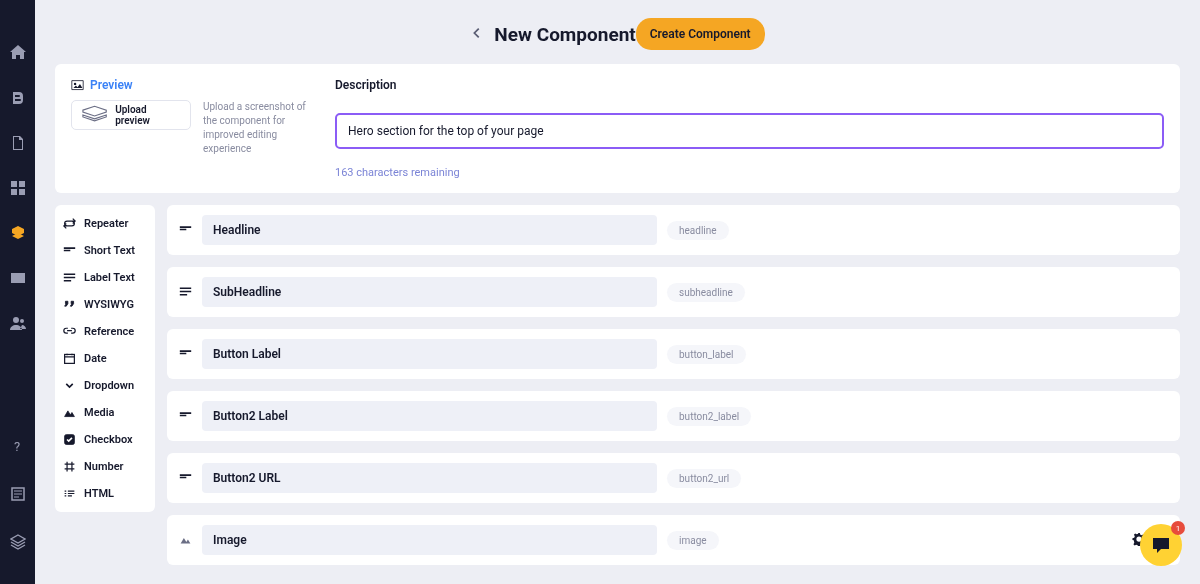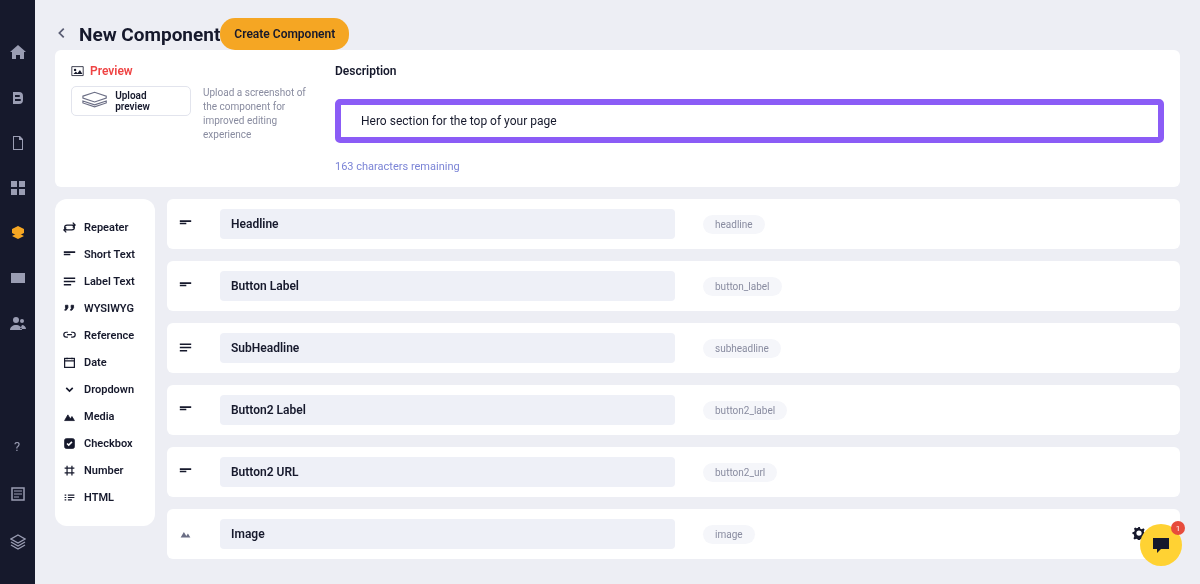--- a/index.html
+++ b/index.html
@@ -3,47 +3,47 @@
 <meta charset="utf-8">
 <style>
 *{margin:0;padding:0;box-sizing:border-box;font-family:-apple-system,BlinkMacSystemFont,"Segoe UI",Roboto,sans-serif}
 body{background:#edeef4;width:1200px;height:584px;overflow:hidden;position:relative}
 .layout{display:flex;height:100%}
 .sidebar{width:35px;background:#16192c;display:flex;flex-direction:column;align-items:center;padding-top:45px;gap:25px}
 .sidebar svg{width:16px;height:16px;fill:#9a9db3;cursor:pointer}
 .sidebar .active svg{fill:#f5a623}
 .sidebar-bottom{margin-top:auto;display:flex;flex-direction:column;align-items:center;gap:28px;padding-bottom:30px}
 .main{flex:1;overflow:auto;padding:18px 20px}
-.header{display:flex;align-items:center;justify-content:flex-start;margin-bottom:0}
+.header{display:flex;align-items:center;justify-content:center;margin-bottom:14px}
 .header-left{display:flex;align-items:center;gap:10px}
 .back svg{width:14px;height:14px;stroke:#5a5d73;fill:none;stroke-width:2}
 .title{font-size:19px;font-weight:700;color:#16192c}
 .create-btn{background:#f5a623;color:#16192c;font-weight:600;font-size:12px;border:none;padding:9px 14px;border-radius:15px;cursor:pointer}
 .card{background:#fff;border-radius:6px;padding:14px 16px;margin-bottom:12px}
 .preview-row{display:flex;gap:14px;align-items:flex-start}
 .preview-col{width:250px}
-.preview-label{display:flex;align-items:center;gap:6px;font-size:12px;font-weight:600;color:#ef4444;margin-bottom:8px}
+.preview-label{display:flex;align-items:center;gap:6px;font-size:12px;font-weight:600;color:#3b82f6;margin-bottom:8px}
 .preview-label svg{width:13px;height:13px;fill:#16192c}
 .upload-box{border:1px solid #e2e4ed;border-radius:5px;width:120px;padding:3px 8px;display:flex;flex-direction:row;align-items:center;gap:6px}
 .upload-box svg{width:30px;height:22px;stroke:#6b6e85;fill:none;stroke-width:1.2}
 .upload-text{font-size:10px;font-weight:600;color:#16192c}
 .preview-inner{display:flex;gap:12px;align-items:flex-start}
 .hint{font-size:10px;color:#898ca0;line-height:1.4;flex:1}
 .desc-col{flex:1}
 .desc-label{font-size:12px;font-weight:600;color:#16192c;margin-bottom:21px}
-.desc-input{width:100%;border:6px solid #8b5cf6;border-radius:5px;padding:9px 20px;font-size:12px;color:#16192c}
+.desc-input{width:100%;border:2px solid #8b5cf6;border-radius:5px;padding:9px 11px;font-size:12px;color:#16192c}
 .chars{font-size:11px;color:#7b84d6;margin-top:17px}
 .content-row{display:flex;gap:12px;align-items:flex-start}
-.types-card{background:#fff;border-radius:12px;padding:15px 0;width:100px;flex-shrink:0}
+.types-card{background:#fff;border-radius:6px;padding:5px 0;width:100px;flex-shrink:0}
 .type-item{display:flex;align-items:center;gap:8px;padding:7px 8px;cursor:pointer;border-radius:4px}
 .type-item svg{width:13px;height:13px;fill:#16192c;stroke:#16192c}
 .type-item span{font-size:11px;font-weight:600;color:#16192c}
 .fields-col{flex:1;display:flex;flex-direction:column;gap:12px}
 .field-card{background:#fff;border-radius:6px;padding:10px 12px}
-.field-row{display:flex;align-items:center;gap:28px}
+.field-row{display:flex;align-items:center;gap:10px}
 .drag-handle svg{width:13px;height:13px;fill:#6b6e85}
 .field-name{background:#eef0f7;border-radius:4px;padding:8px 11px;font-size:12px;font-weight:600;color:#16192c;flex:0 0 455px}
 .field-key{background:#f5f6fa;border-radius:12px;padding:4px 12px;font-size:10px;color:#898ca0}
 .field-actions{margin-left:auto;display:flex;gap:8px}
 .field-actions svg{width:14px;height:14px;cursor:pointer}
 .chat-bubble{position:absolute;bottom:18px;right:18px;width:42px;height:42px;background:#ffd233;border-radius:50%;display:flex;align-items:center;justify-content:center;cursor:pointer}
 .chat-bubble svg{width:20px;height:20px;fill:#16192c}
 .badge{position:absolute;top:-3px;right:-3px;width:14px;height:14px;background:#e74c3c;border-radius:50%;font-size:8px;color:#fff;display:flex;align-items:center;justify-content:center}
 </style>
 </head>
@@ -204,33 +204,33 @@
               <span class="drag-handle"><svg viewBox="0 0 16 16">
                   <path d="M1 5h14M1 8h8" stroke="#16192c" stroke-width="2"></path>
                 </svg></span>
               <div class="field-name">Headline</div>
               <span class="field-key">headline</span>
             </div>
           </div>
           <div class="field-card">
             <div class="field-row">
               <span class="drag-handle"><svg viewBox="0 0 16 16">
+                  <path d="M1 4h14M1 8h14M1 12h9" stroke="#16192c" stroke-width="2"></path>
+                </svg></span>
+              <div class="field-name">SubHeadline</div>
+              <span class="field-key">subheadline</span>
+            </div>
+          </div>
+          <div class="field-card">
+            <div class="field-row">
+              <span class="drag-handle"><svg viewBox="0 0 16 16">
                   <path d="M1 5h14M1 8h8" stroke="#16192c" stroke-width="2"></path>
                 </svg></span>
               <div class="field-name">Button Label</div>
               <span class="field-key">button_label</span>
-            </div>
-          </div>
-          <div class="field-card">
-            <div class="field-row">
-              <span class="drag-handle"><svg viewBox="0 0 16 16">
-                  <path d="M1 4h14M1 8h14M1 12h9" stroke="#16192c" stroke-width="2"></path>
-                </svg></span>
-              <div class="field-name">SubHeadline</div>
-              <span class="field-key">subheadline</span>
             </div>
           </div>
           <div class="field-card">
             <div class="field-row">
               <span class="drag-handle"><svg viewBox="0 0 16 16">
                   <path d="M1 5h14M1 8h8" stroke="#16192c" stroke-width="2"></path>
                 </svg></span>
               <div class="field-name">Button2 Label</div>
               <span class="field-key">button2_label</span>
             </div>

